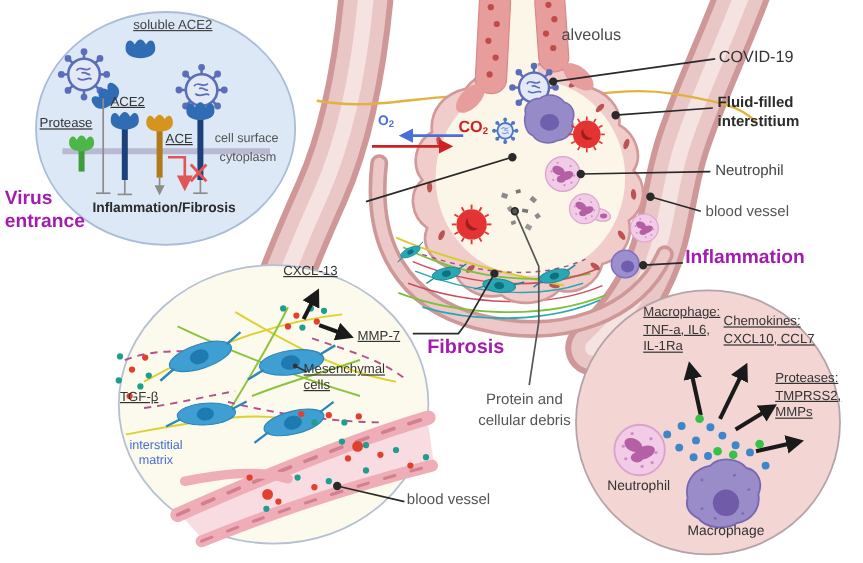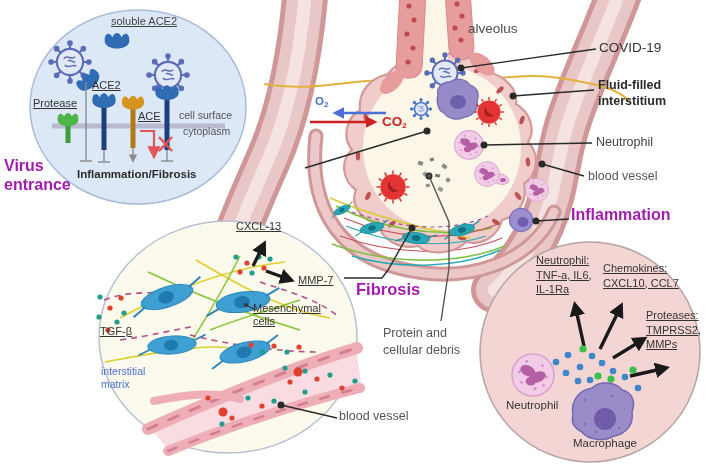--- a/index.html
+++ b/index.html
@@ -7,21 +7,21 @@
           font-family:"Liberation Sans","DejaVu Sans",sans-serif;}
   .canvas svg.art{position:absolute;left:0;top:0;}
   .lbl{position:absolute;white-space:nowrap;color:#3a3a3a;font-size:12px;line-height:1.25;}
   .lbl.gray{color:#555;}
   .lbl.dark{color:#333;}
   .lbl.bold{font-weight:bold;color:#2b2b2b;}
   .lbl.blue-title{color:#a21caf;font-weight:bold;font-size:16px;line-height:19px;}
   .lbl.small{font-size:11px;text-decoration:underline;}
   .lbl.tiny{font-size:10.5px;}
   .lbl.right{text-align:right;}
-  .lbl.center{}
+  .lbl.center{text-align:center;}
   .sub{font-size:8px;vertical-align:-2px;}
   .ml div{white-space:nowrap;}
 </style>
 </head>
 <body>
 
 <div class="canvas">
 
 <svg class="art" width="719" height="469" viewBox="0 0 719 469">
   <defs>
@@ -419,21 +419,21 @@
 <div class="lbl dark" style="left:599px;top:40px;font-size:13.5px">COVID-19</div>
 <div class="lbl bold ml" style="left:598px;top:77px;font-size:12.5px;line-height:16px">
   <div>Fluid-filled</div>
   <div>interstitium</div>
 </div>
 <div class="lbl" style="left:596px;top:135px;font-size:12.5px;color:#444">Neutrophil</div>
 <div class="lbl gray" style="left:588px;top:169px;font-size:12.5px">blood vessel</div>
 <div class="lbl blue-title" style="left:571px;top:205px">Inflammation</div>
 
 <div class="lbl" style="left:315px;top:94px;font-size:11.5px;font-weight:bold;color:#4a6fd8"><span>O</span><span class="sub">2</span></div>
-<div class="lbl" style="left:382px;top:114px;font-size:13.5px;font-weight:bold;color:#cc2222"><span>CO</span><span class="sub">2</span></div>
+<div class="lbl" style="left:382px;top:98px;font-size:13.5px;font-weight:bold;color:#cc2222"><span>CO</span><span class="sub">2</span></div>
 
 
 <div class="lbl blue-title" style="left:356px;top:280px;font-size:16.5px">Fibrosis</div>
 <div class="lbl gray center ml" style="left:383px;top:325px;width:108px;font-size:12.5px;line-height:17px">
   <div>Protein and</div>
   <div>cellular debris</div>
 </div>
 <div class="lbl gray" style="left:339px;top:409px;font-size:12.5px">blood vessel</div>
 
 <div class="lbl small dark" style="left:236px;top:220px">CXCL-13</div>
@@ -442,21 +442,21 @@
 <div class="lbl small dark ml" style="left:253px;top:302px;line-height:13px">
   <div>Mesenchymal</div>
   <div>cells</div>
 </div>
 <div class="lbl tiny center ml" style="left:101px;top:365px;width:58px;color:#4a6fd0;line-height:13px">
   <div>interstitial</div>
   <div>matrix</div>
 </div>
 
 <div class="lbl small dark ml" style="left:536px;top:253px;line-height:14.5px">
-  <div>Neutrophil:</div>
+  <div>Macrophage:</div>
   <div>TNF-a, IL6,</div>
   <div>IL-1Ra</div>
 </div>
 <div class="lbl small dark ml" style="left:603px;top:261px;line-height:14.5px">
   <div>Chemokines:</div>
   <div>CXCL10, CCL7</div>
 </div>
 <div class="lbl small dark ml" style="left:646px;top:308px;line-height:14.5px">
   <div>Proteases:</div>
   <div>TMPRSS2,</div>

